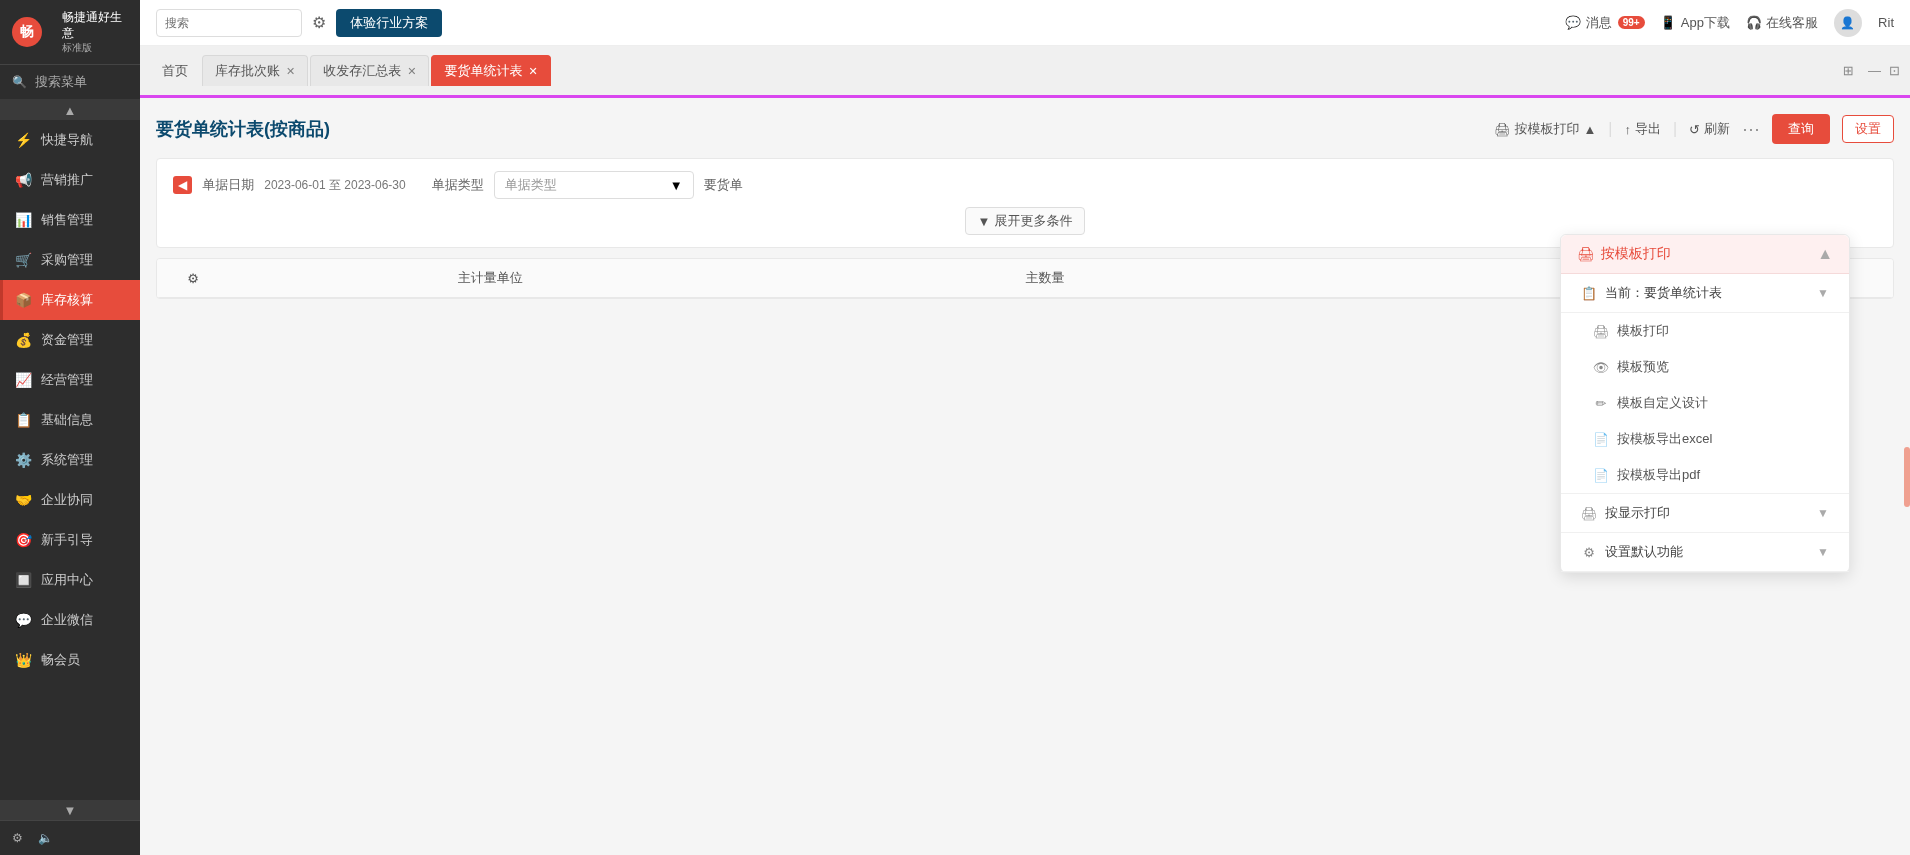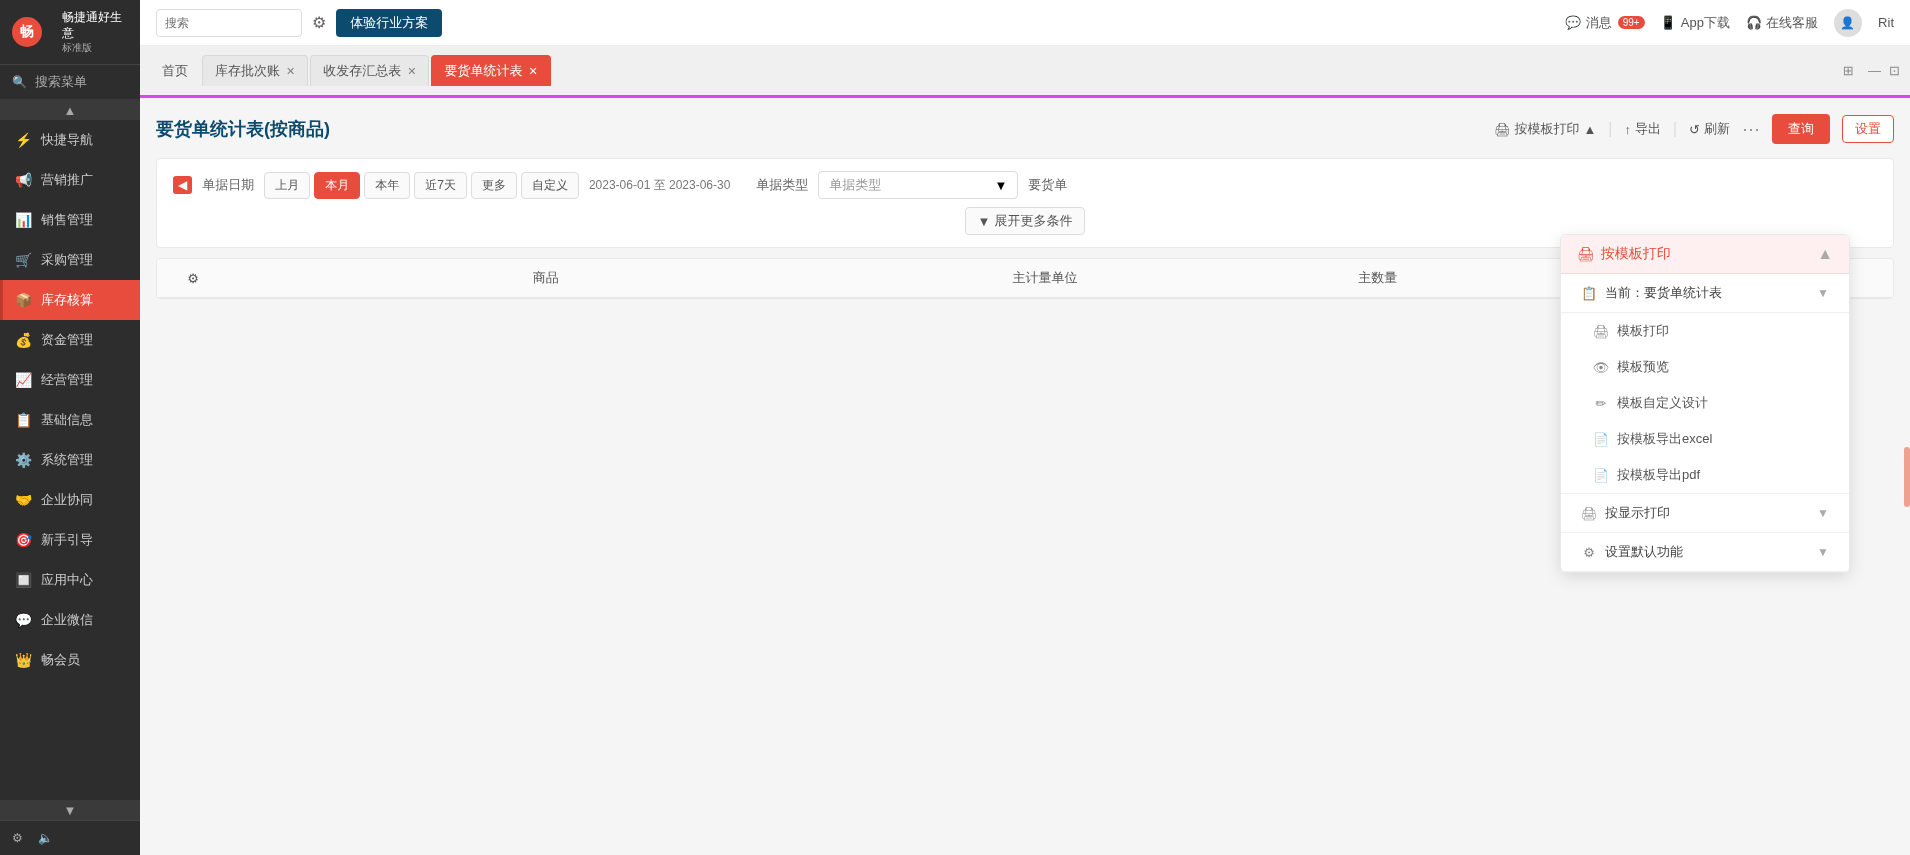--- a/index.html
+++ b/index.html
@@ -142,20 +142,21 @@
       gap: 4px;
       cursor: pointer;
     }
     .badge {
       background: #e74c3c;
       color: white;
       border-radius: 10px;
       font-size: 10px;
       padding: 1px 5px;
       margin-left: 2px;
+      font-weight: bold;
     }
     .avatar {
       width: 28px;
       height: 28px;
       border-radius: 50%;
       background: #ddd;
       display: flex;
       align-items: center;
       justify-content: center;
       font-size: 12px;
@@ -628,48 +629,39 @@
         <button class="settings-btn">设置</button>
       </div>
     </div>
 
     <div class="filter-bar">
       <div class="filter-row">
         <div style="display:flex;align-items:center;gap:6px;flex-shrink:0;">
           <span style="background:#e74c3c;color:#fff;border-radius:3px;padding:2px 5px;font-size:12px;cursor:pointer;">◀</span>
         </div>
         <span class="filter-label">单据日期</span>
-        <div class="date-btn-group">
-          <button class="date-btn">上月</button>
-          <button class="date-btn active">本月</button>
-          <button class="date-btn">本年</button>
-          <button class="date-btn">近7天</button>
-          <button class="date-btn">更多</button>
-          <button class="date-btn">自定义</button>
-        </div>
         <span style="font-size:12px;color:#777;">2023-06-01 至 2023-06-30</span>
         <span class="filter-label" style="margin-left:16px;">单据类型</span>
         <div class="type-selector">
           <span style="color:#999;font-size:13px;">单据类型</span>
           <span>▼</span>
         </div>
         <span class="filter-label" style="margin-left:0;">要货单</span>
       </div>
       <div class="expand-row">
         <button class="filter-expand-btn">
           <span>▼</span>
           <span>展开更多条件</span>
         </button>
       </div>
     </div>
 
     <div class="data-table">
       <div class="table-header">
         <div class="table-col" style="flex:0 0 40px;text-align:center;">⚙</div>
-        <div class="table-col product">商品</div>
         <div class="table-col">主计量单位</div>
         <div class="table-col">主数量</div>
         <div class="table-col">零售金额</div>
       </div>
     </div>
 
     <div class="print-dropdown">
       <div class="print-dropdown-header">
         <div class="print-dropdown-title">
           <span>🖨</span>

